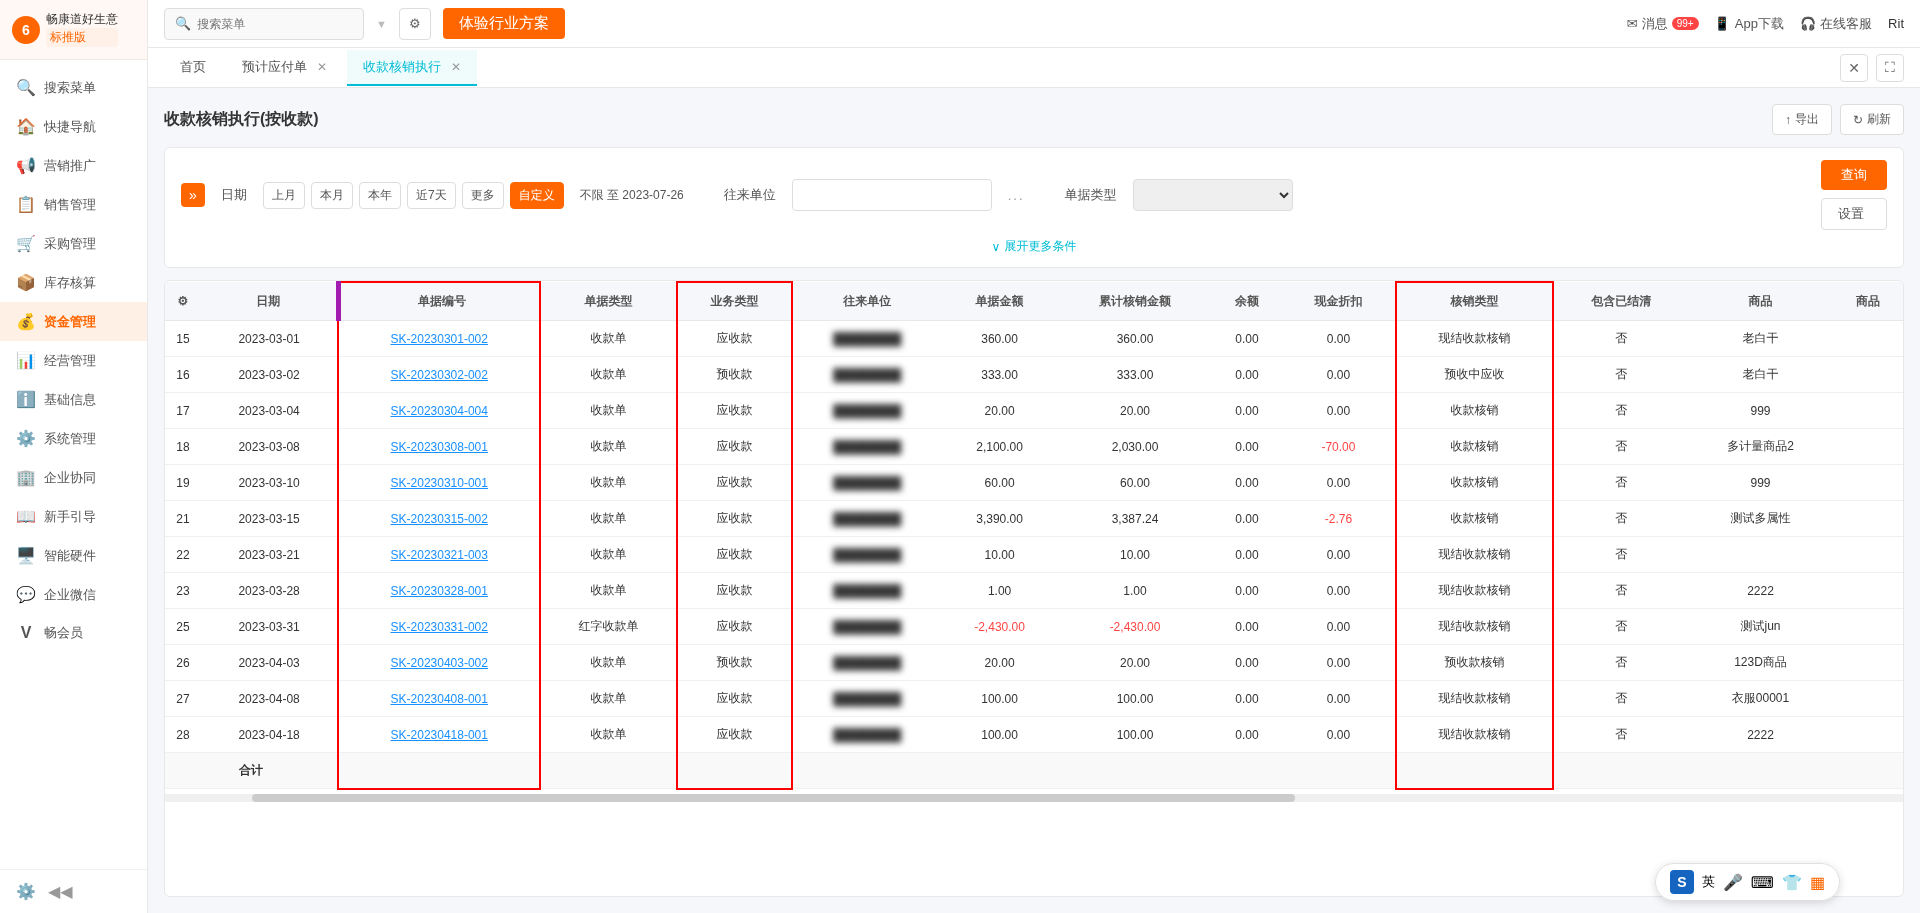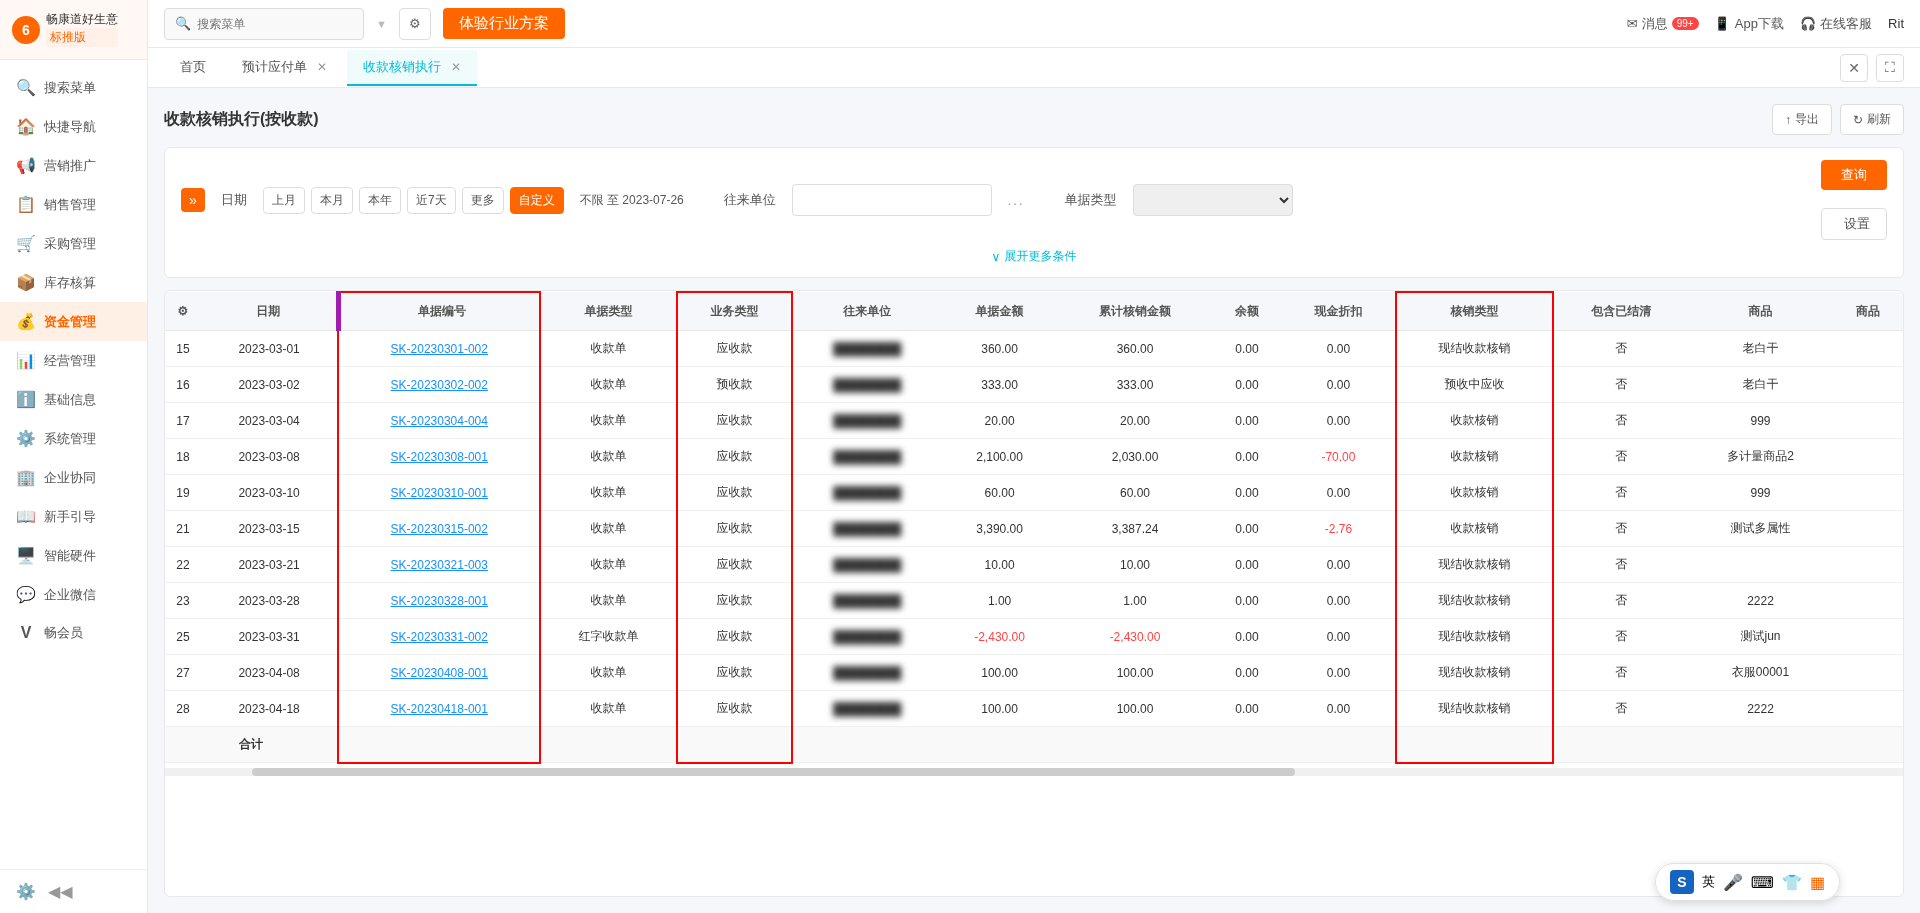--- a/index.html
+++ b/index.html
@@ -57,21 +57,21 @@
     .filter-toggle { width: 24px; height: 24px; background: #ff6600; border-radius: 4px; display: flex; align-items: center; justify-content: center; color: #fff; cursor: pointer; font-size: 14px; }
     .filter-label { color: #555; font-size: 13px; white-space: nowrap; }
     .filter-date-btns { display: flex; gap: 6px; align-items: center; }
     .filter-date-btn { padding: 4px 8px; border: 1px solid #ddd; border-radius: 4px; background: #fff; color: #555; cursor: pointer; font-size: 12px; }
     .filter-date-btn.custom { background: #ff6600; color: #fff; border-color: #ff6600; }
     .filter-date-range { color: #555; font-size: 12px; }
     .filter-input { height: 32px; border: 1px solid #ddd; border-radius: 4px; padding: 0 10px; font-size: 12px; color: #333; min-width: 200px; }
     .filter-dots { color: #999; letter-spacing: 2px; }
     .filter-select { height: 32px; border: 1px solid #ddd; border-radius: 4px; padding: 0 10px; font-size: 12px; color: #333; min-width: 160px; }
     .btn-query { background: #ff6600; color: #fff; border: none; border-radius: 4px; padding: 6px 20px; font-size: 13px; cursor: pointer; }
-    .btn-settings { background: #fff; color: #555; border: 1px solid #ddd; border-radius: 4px; padding: 6px 16px; font-size: 13px; cursor: pointer; display: block; margin-top: 14px; text-align: right; }
+    .btn-settings { background: #fff; color: #555; border: 1px solid #ddd; border-radius: 4px; padding: 6px 16px; font-size: 13px; cursor: pointer; display: block; margin-top: 4px; text-align: left; }
     .expand-conditions { display: flex; align-items: center; gap: 4px; color: #00bcd4; font-size: 12px; cursor: pointer; }
 
     
     .table-container { flex: 1; overflow: auto; background: #fff; border-radius: 6px; border: 1px solid #e8e8e8; }
     table { width: 100%; border-collapse: collapse; font-size: 12px; }
     thead th { background: #f5f7fa; border-bottom: 1px solid #e8e8e8; padding: 10px 8px; text-align: center; color: #555; font-weight: 600; white-space: nowrap; position: sticky; top: 0; z-index: 10; }
     tbody td { border-bottom: 1px solid #f0f0f0; padding: 9px 8px; text-align: center; color: #333; white-space: nowrap; }
     .link-text { color: #1890ff; cursor: pointer; text-decoration: underline; }
     .negative { color: #ff4444; }
     .total-row td { font-weight: bold; background: #f9f9f9; }
@@ -473,20 +473,40 @@
     <td class="negative">-2,430.00</td>
     <td class="negative">-2,430.00</td>
     <td>0.00</td>
     <td class="">0.00</td>
     <td style="border-left:2px solid red; border-right:2px solid red;">现结收款核销</td>
     <td>否</td>
     <td>测试jun</td>
     <td></td>
   </tr>
             <tr>
+    <td>26</td>
+    <td>2023-04-03</td>
+    <td style="border-left:2px solid red; border-right:2px solid red;">
+      <a class="link-text">SK-20230403-002</a>
+    </td>
+    <td>收款单</td>
+    <td style="border-left:2px solid red; border-right:2px solid red;">预收款</td>
+    <td>
+      <span class="blurred">████████</span>
+    </td>
+    <td class="">20.00</td>
+    <td class="">20.00</td>
+    <td>0.00</td>
+    <td class="">0.00</td>
+    <td style="border-left:2px solid red; border-right:2px solid red;">预收款核销</td>
+    <td>否</td>
+    <td>123D商品</td>
+    <td></td>
+  </tr>
+            <tr>
     <td>27</td>
     <td>2023-04-08</td>
     <td style="border-left:2px solid red; border-right:2px solid red;">
       <a class="link-text">SK-20230408-001</a>
     </td>
     <td>收款单</td>
     <td style="border-left:2px solid red; border-right:2px solid red;">应收款</td>
     <td>
       <span class="blurred">████████</span>
     </td>

